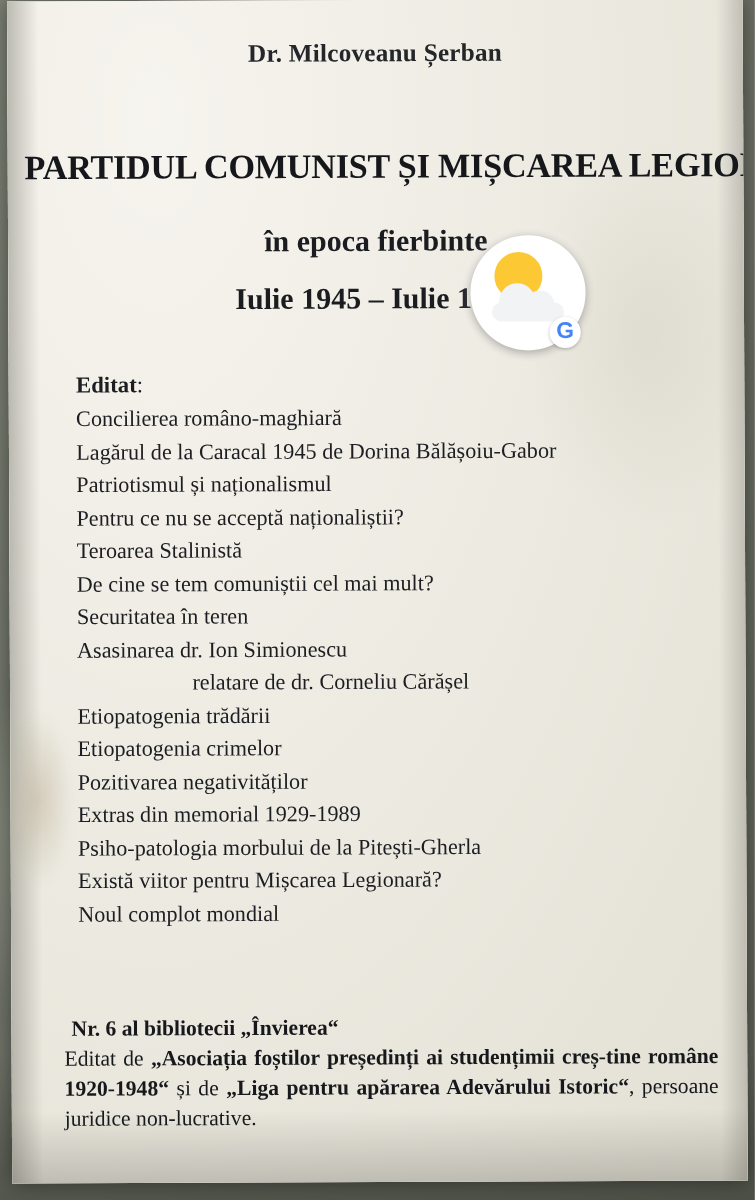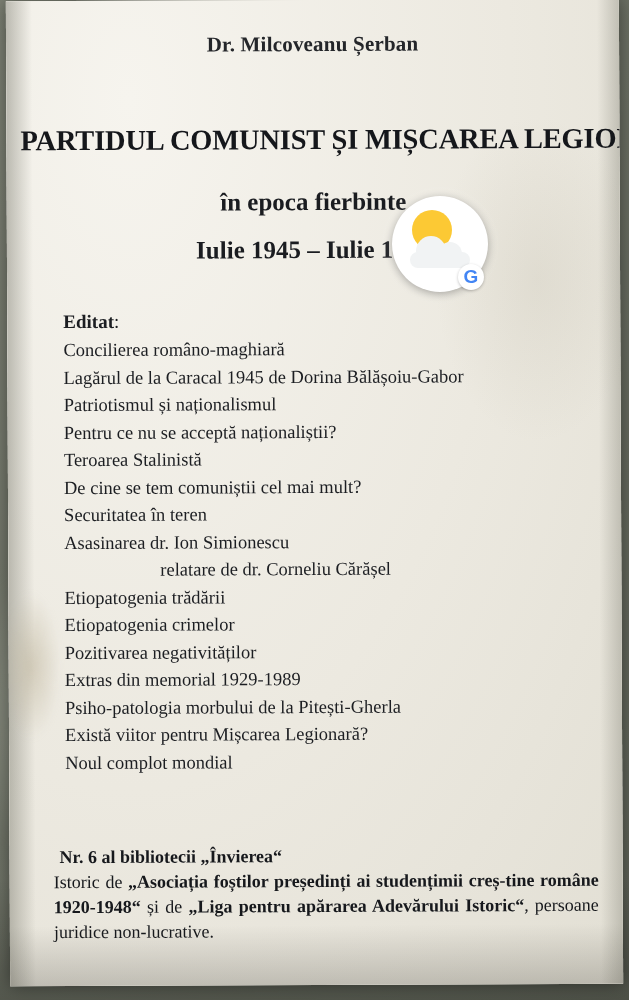--- a/index.html
+++ b/index.html
@@ -289,21 +289,21 @@
         <li>Extras din memorial 1929-1989</li>
         <li>Psiho-patologia morbului de la Pitești-Gherla</li>
         <li>Există viitor pentru Mișcarea Legionară?</li>
         <li>Noul complot mondial</li>
       </ul>
     </div>
 
     <div class="footer-block">
       <div class="footer-line-1">Nr. 6 al bibliotecii „Învierea“</div>
       <div class="footer-paragraph">
-        <span>Istoric de </span><b>„Asociația foștilor președinți ai studențimii creș-tine române 1920-1948“</b><span> și de </span><b>„Liga pentru apărarea Adevărului Istoric“</b><span>, persoane juridice non-lucrative.</span>
+        <span>Editat de </span><b>„Asociația foștilor președinți ai studențimii creș-tine române 1920-1948“</b><span> și de </span><b>„Liga pentru apărarea Adevărului Istoric“</b><span>, persoane juridice non-lucrative.</span>
       </div>
     </div>
 
     <div class="page-shadow-bottom"></div>
   </div>
 
   <div class="blur-veil"></div>
   <div class="g-badge">
     <div class="g-sun"></div>
     <div class="g-cloud">

